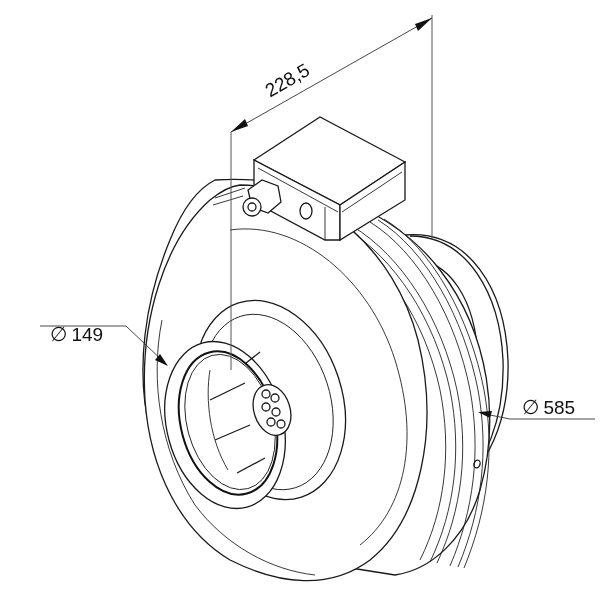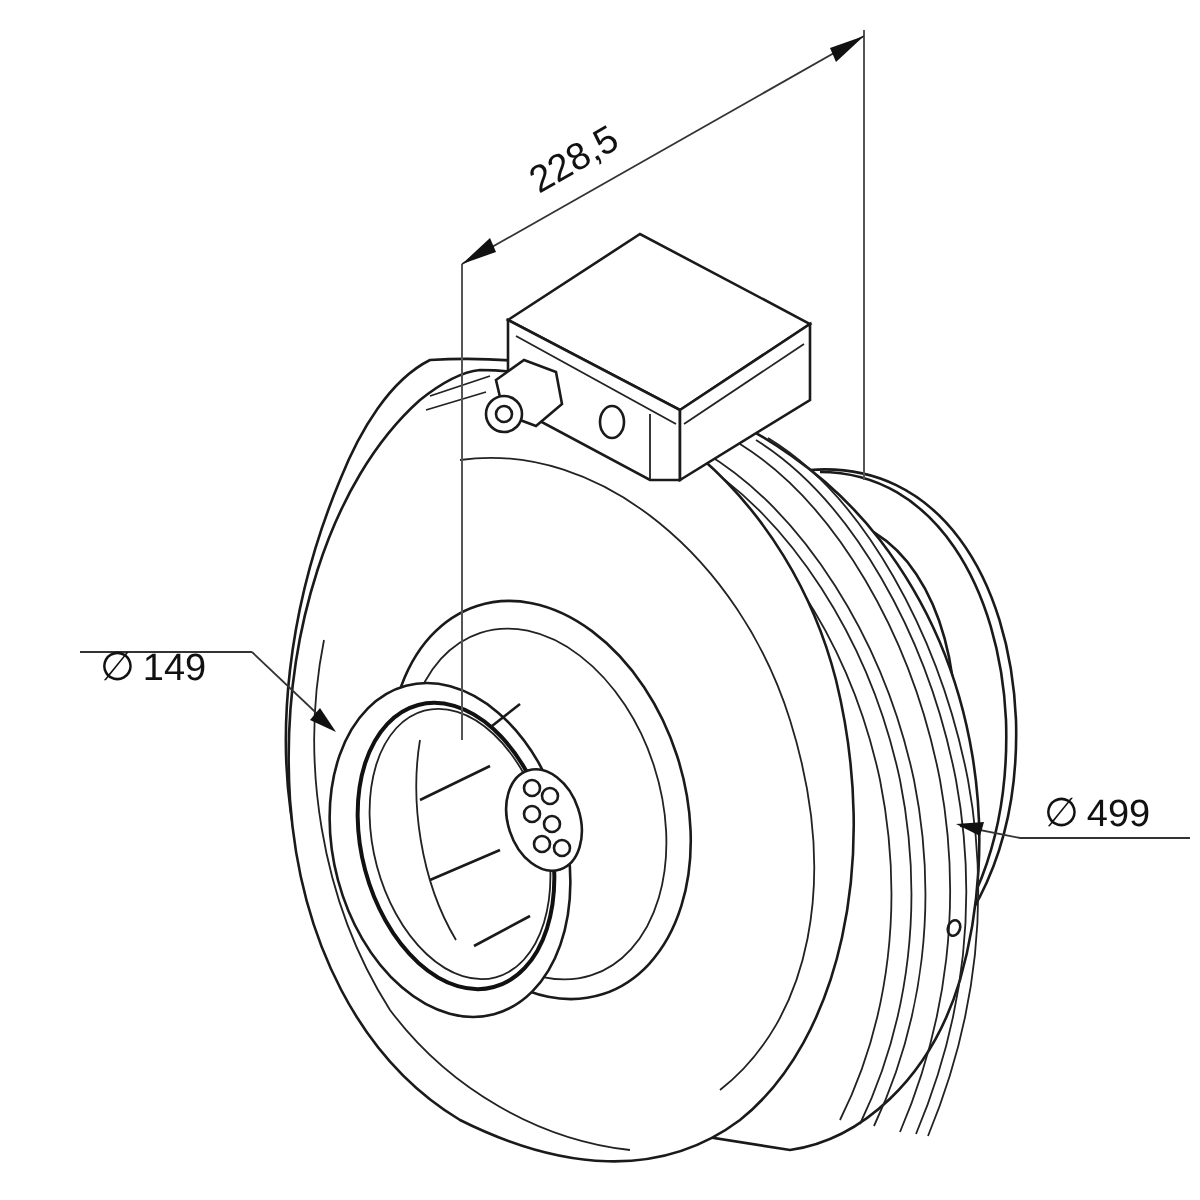--- a/index.html
+++ b/index.html
@@ -132,14 +132,14 @@
   </g>
 </svg>
 
 <div class="label" id="dim-length-label">
   <span>228,5</span>
 </div>
 <div class="label" id="dim-inlet-label">
   <span class="sym">∅</span><span>149</span>
 </div>
 <div class="label" id="dim-outer-label">
-  <span class="sym">∅</span><span>499</span>
+  <span class="sym">∅</span><span>585</span>
 </div>
 
 </body></html>

